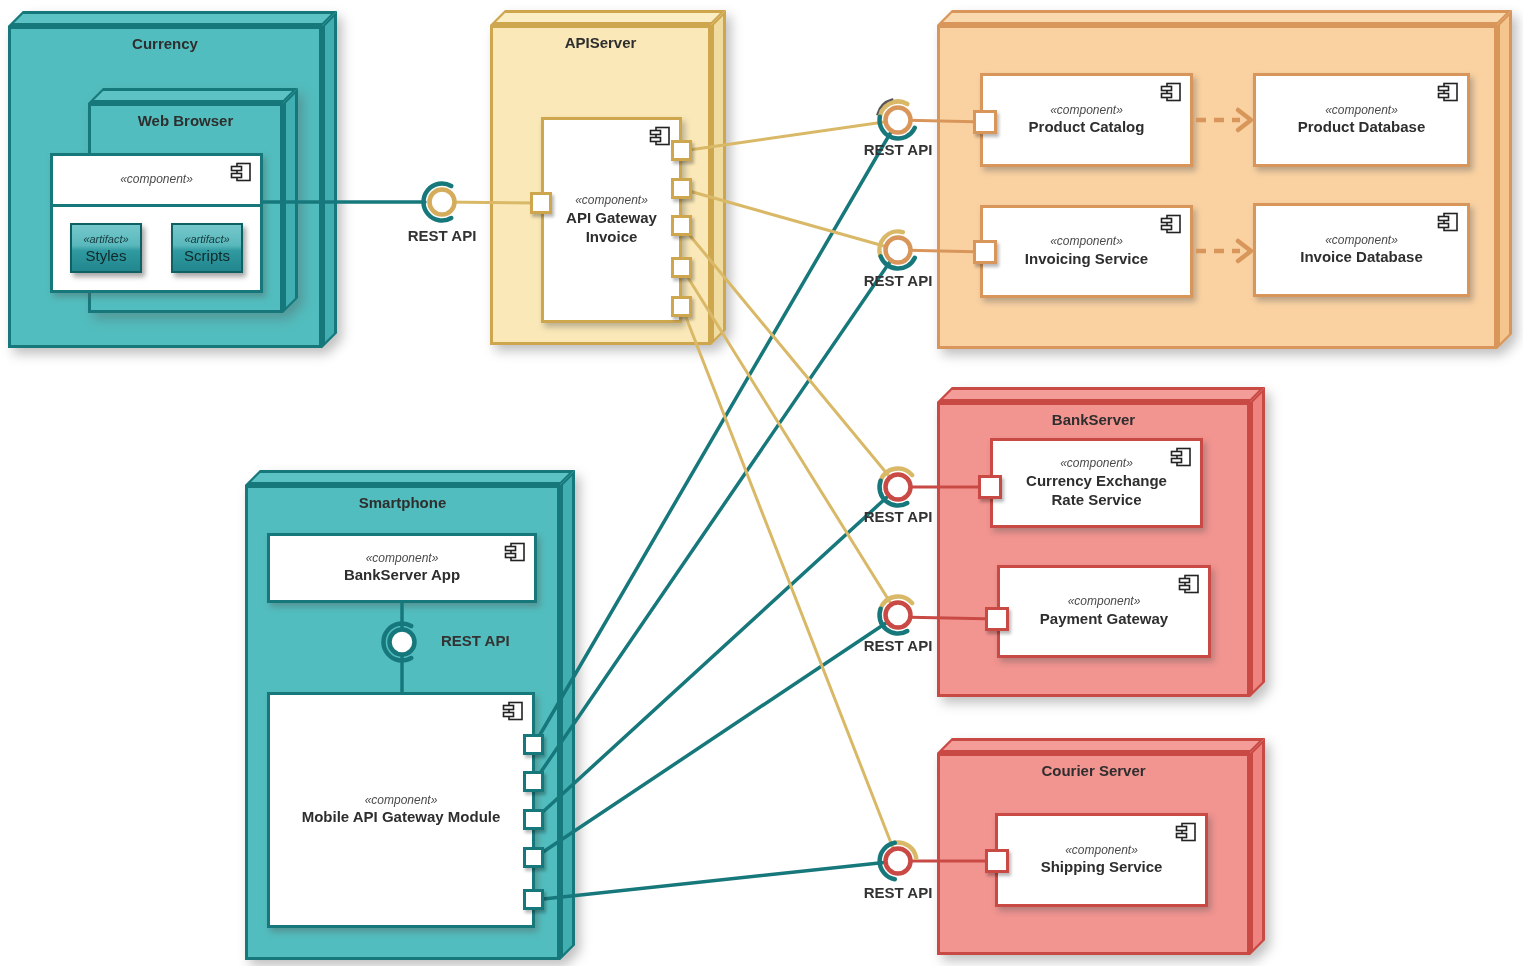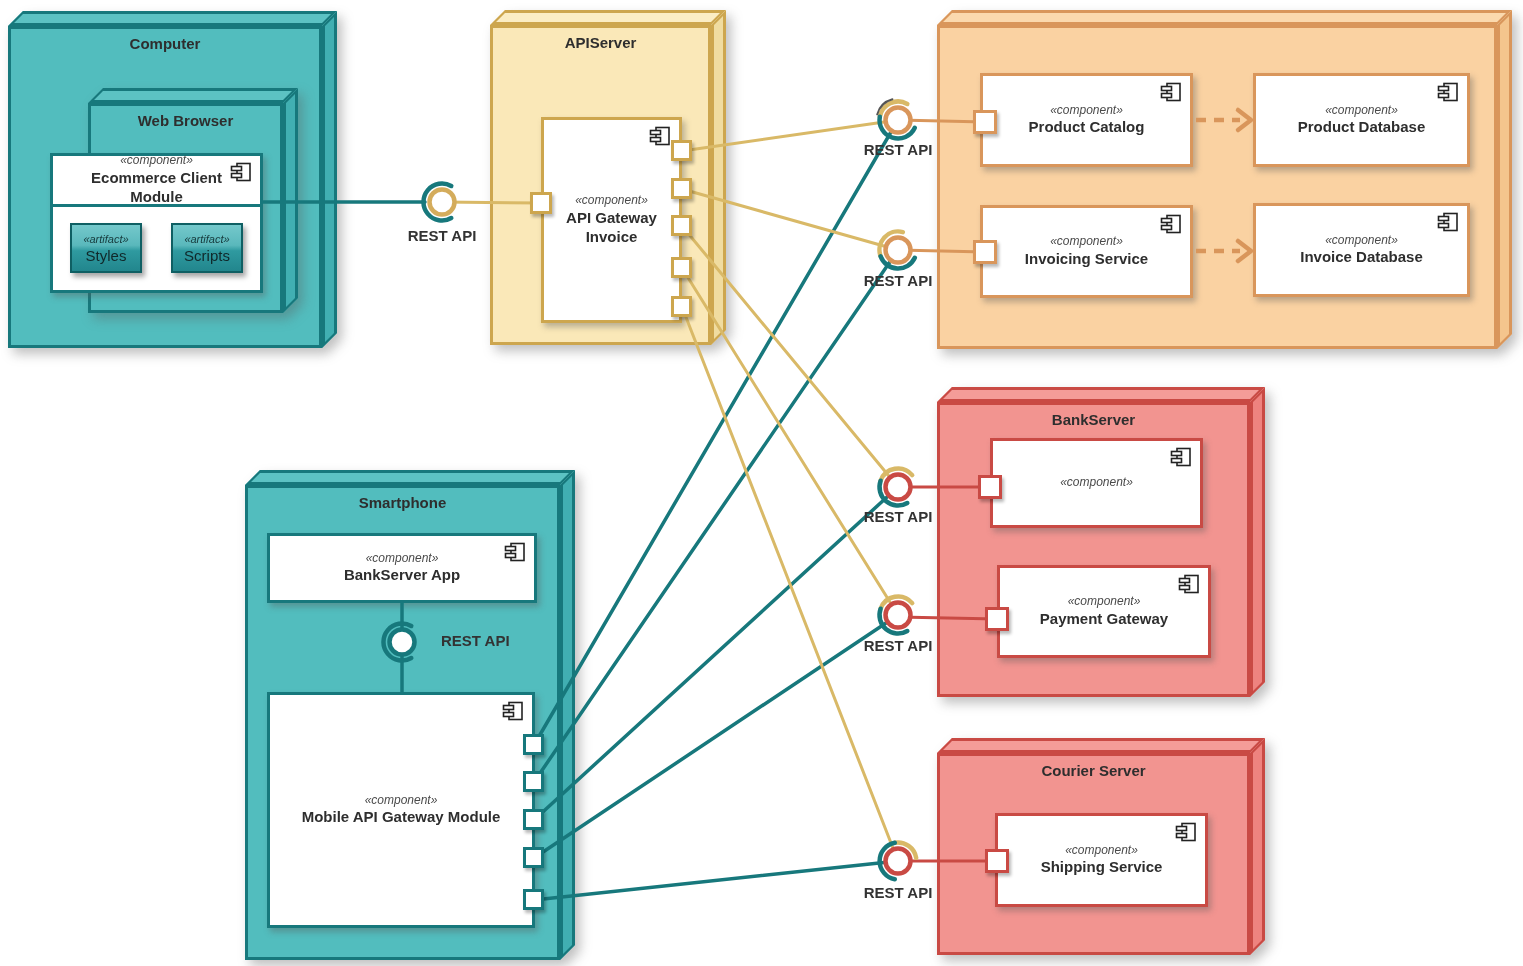--- a/index.html
+++ b/index.html
@@ -67,21 +67,21 @@
 </style>
 </head>
 <body>
 
 <div id="canvas">
 
   <div class="node n-teal" style="left:8px;top:11px;width:329px;height:337px">
     <div class="face-top" style="width:314px"></div>
     <div class="face-right" style="left:314px;height:322px"></div>
     <div class="face-front" style="width:314px;height:322px"></div>
-    <div class="node-title" style="width:314px">Computer</div>
+    <div class="node-title" style="width:314px">Currency</div>
   </div>
 
   <div class="node n-teal" style="left:88px;top:88px;width:210px;height:225px">
     <div class="face-top" style="width:195px"></div>
     <div class="face-right" style="left:195px;height:210px"></div>
     <div class="face-front" style="width:195px;height:210px"></div>
     <div class="node-title" style="width:195px">Web Browser</div>
   </div>
 
   <div class="node n-yellow" style="left:490px;top:10px;width:236px;height:335px">
@@ -121,21 +121,20 @@
   <div class="component c-teal ecm" style="left:50px;top:153px;width:213px;height:140px">
     <div class="comp-icon">
       <svg width="22" height="20" viewBox="0 0 22 20">
           <rect x="7" y="1.5" width="13" height="17" fill="#fff" stroke="#222" stroke-width="1.6"></rect>
           <rect x="1.5" y="4.5" width="10" height="4" fill="#fff" stroke="#222" stroke-width="1.6"></rect>
           <rect x="1.5" y="11.5" width="10" height="4" fill="#fff" stroke="#222" stroke-width="1.6"></rect>
         </svg>
     </div>
     <div class="ecm-header">
       <span class="stereo">«component»</span>
-      <div class="comp-name">Ecommerce Client Module</div>
     </div>
     <div class="ecm-artifacts">
       <div class="artifact">
         <span class="stereo">«artifact»</span>
         <div class="art-name">Styles</div>
       </div>
       <div class="artifact">
         <span class="stereo">«artifact»</span>
         <div class="art-name">Scripts</div>
       </div>
@@ -204,20 +203,21 @@
 
   <div class="component c-red" style="left:990px;top:438px;width:213px;height:90px">
     <div class="comp-icon">
       <svg width="22" height="20" viewBox="0 0 22 20">
           <rect x="7" y="1.5" width="13" height="17" fill="#fff" stroke="#222" stroke-width="1.6"></rect>
           <rect x="1.5" y="4.5" width="10" height="4" fill="#fff" stroke="#222" stroke-width="1.6"></rect>
           <rect x="1.5" y="11.5" width="10" height="4" fill="#fff" stroke="#222" stroke-width="1.6"></rect>
         </svg>
     </div>
     <span class="stereo">«component»</span>
+    <div class="comp-name">Currency Exchange Rate Service</div>
   </div>
 
   <div class="component c-red" style="left:997px;top:565px;width:214px;height:93px">
     <div class="comp-icon">
       <svg width="22" height="20" viewBox="0 0 22 20">
           <rect x="7" y="1.5" width="13" height="17" fill="#fff" stroke="#222" stroke-width="1.6"></rect>
           <rect x="1.5" y="4.5" width="10" height="4" fill="#fff" stroke="#222" stroke-width="1.6"></rect>
           <rect x="1.5" y="11.5" width="10" height="4" fill="#fff" stroke="#222" stroke-width="1.6"></rect>
         </svg>
     </div>

